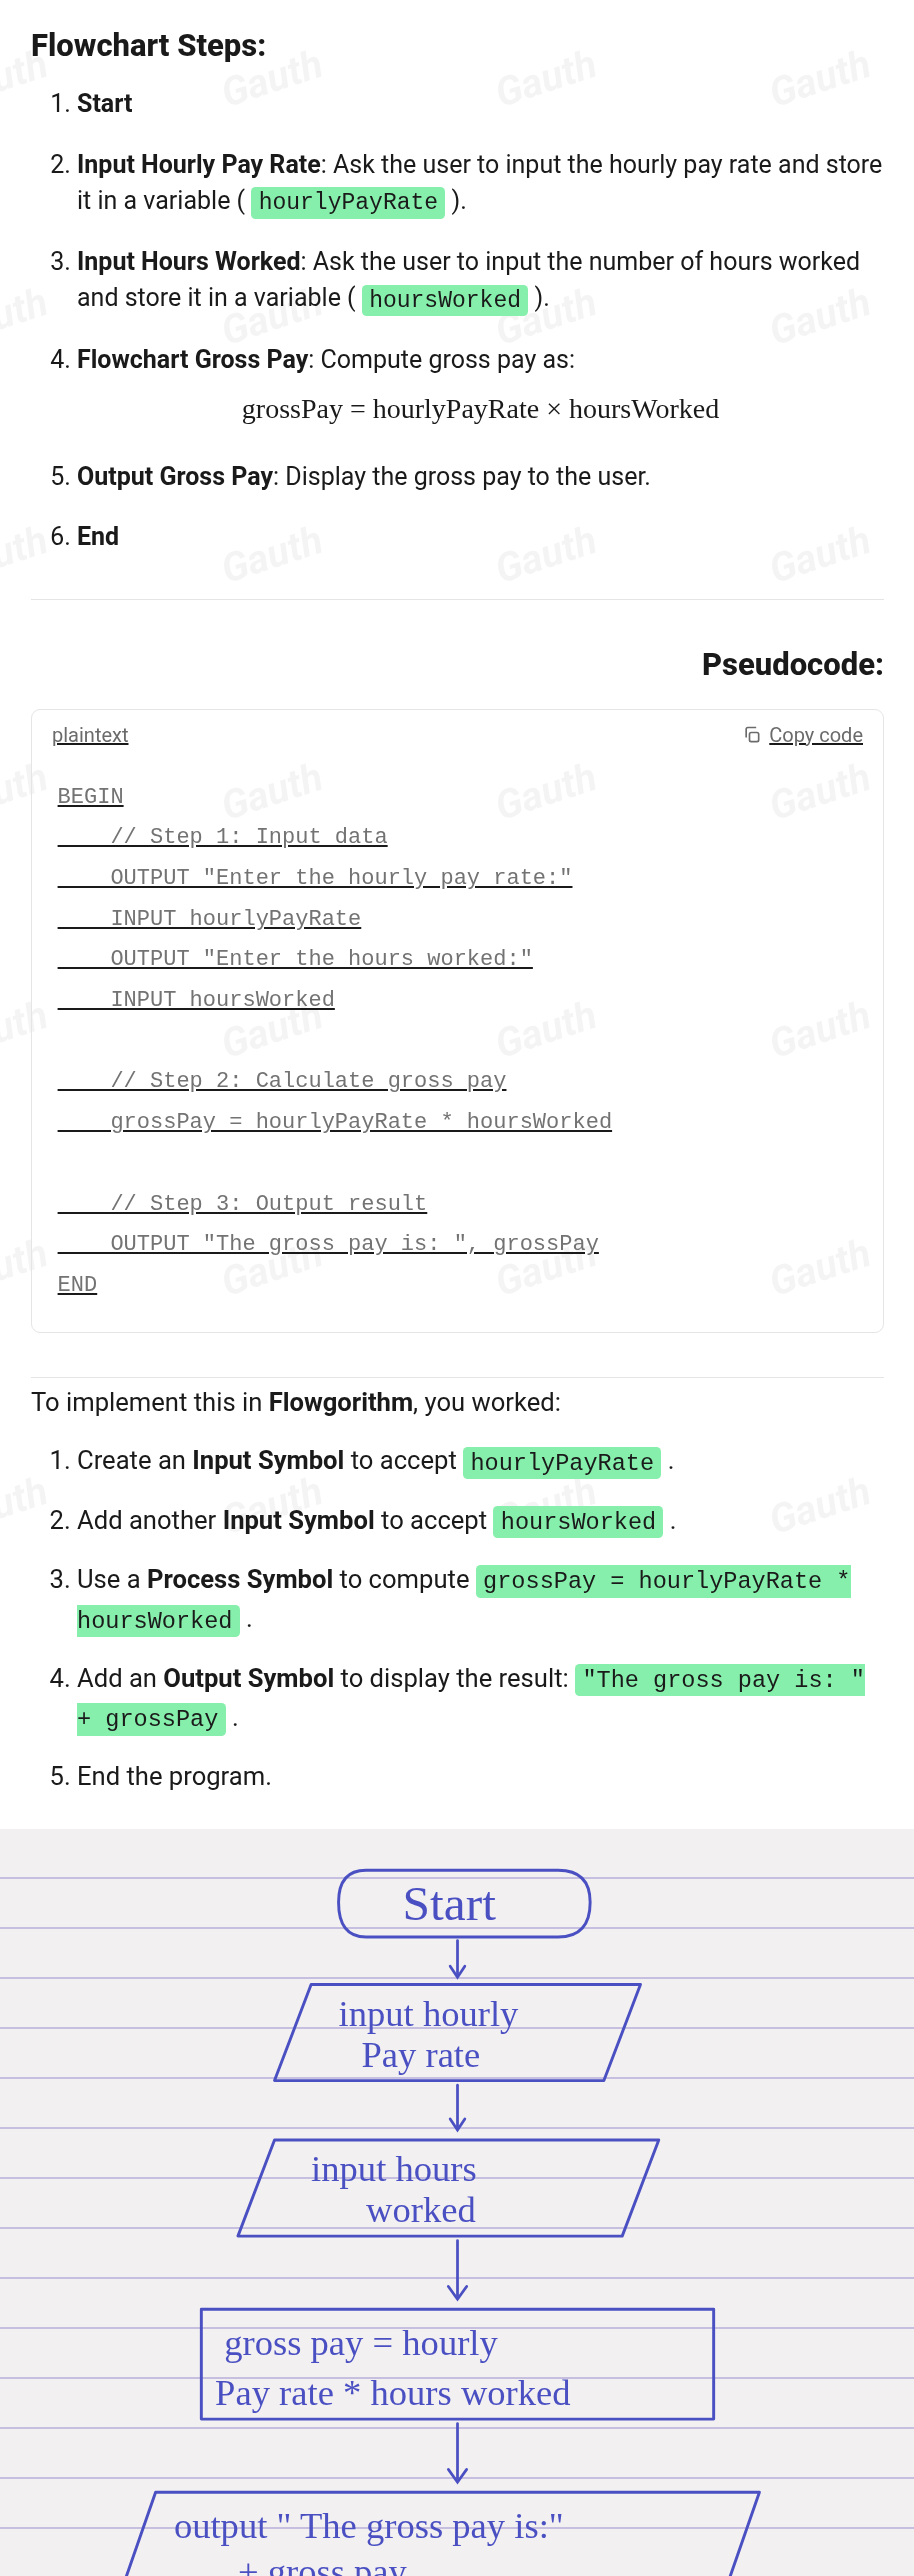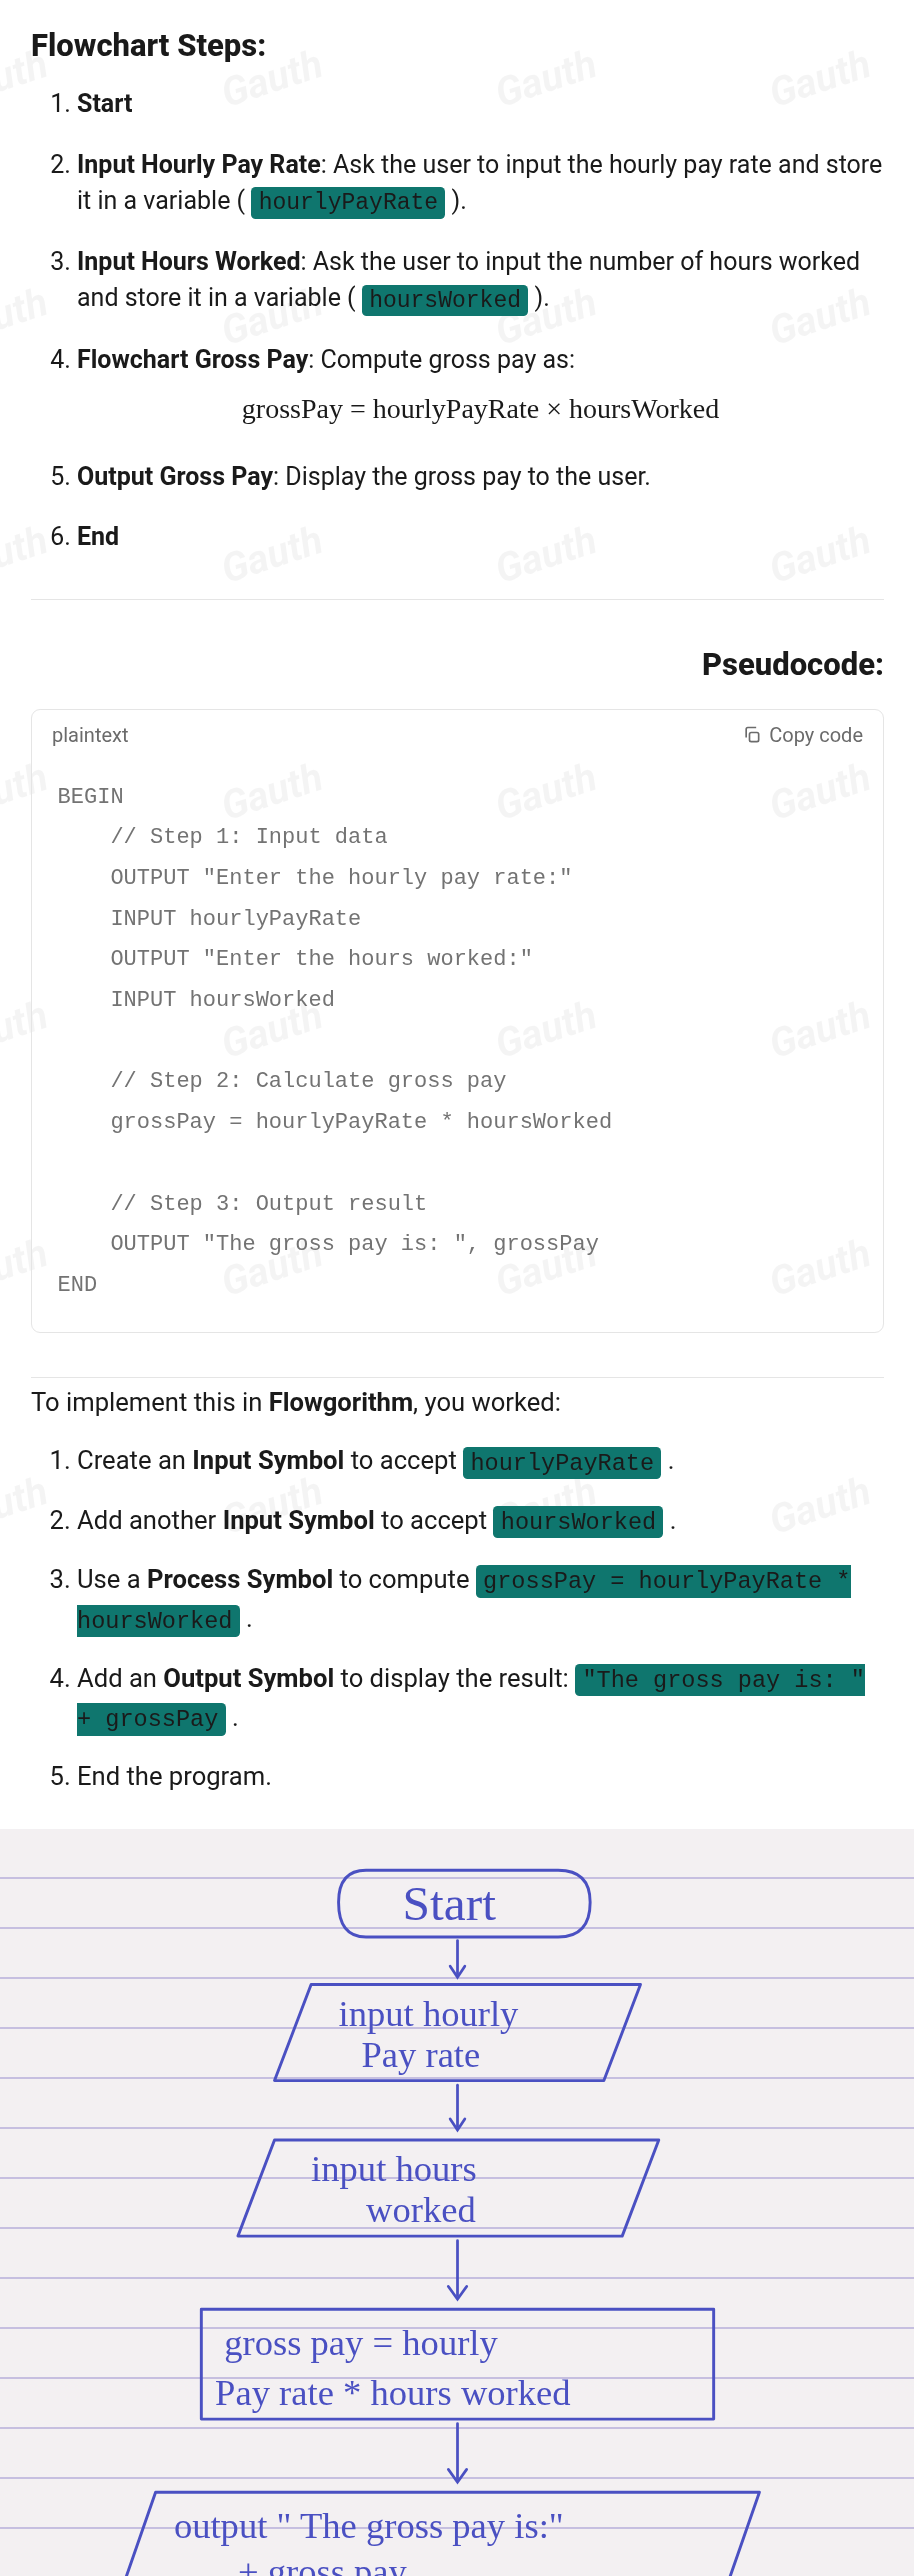--- a/index.html
+++ b/index.html
@@ -51,41 +51,42 @@
     }
     ol.steps > li {
       margin-bottom: 24px;
     }
     ol.steps > li::marker {
       font-weight: 400;
     }
     .bold { font-weight: 700; }
     code.inline {
       font-family: "SFMono-Regular", Consolas, "Liberation Mono", Menlo, monospace;
-      background: #0f766e;
+      background: #86efac;
       padding: 2.7px 7.3px;
       border-radius: 4.6px;
       font-size: 0.92em;
     }
     .equation {
       font-family: "Times New Roman", serif;
       font-size: 28px;
       text-align: center;
       margin: 11px 0 29px 0;
     }
     hr.divider {
       border: none;
       border-top: 0.9px solid #e5e5e5;
       margin: 44px 0 9.1px 0;
     }
     .codeblock {
       border: 0.9px solid #e5e5e5;
       border-radius: 9.1px;
       overflow: hidden;
       margin: 14.6px 0 25.6px 0;
+      text-decoration: underline;
     }
     .codeblock-header {
       display: flex;
       justify-content: space-between;
       align-items: center;
       padding: 12.8px 20px;
       font-size: 20px;
       color: #6b6b6b;
     }
     .copy-btn {

